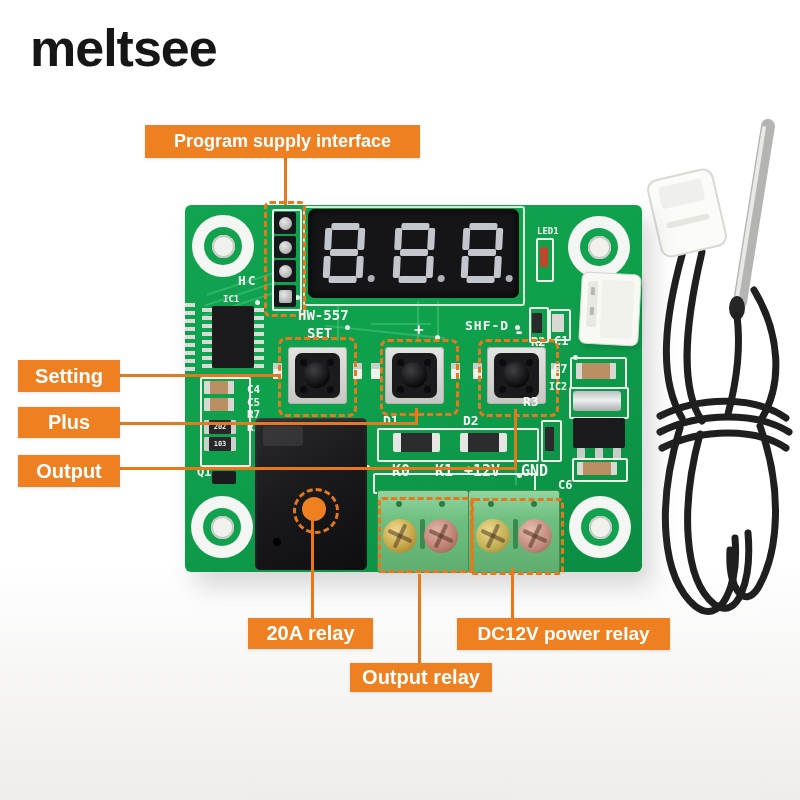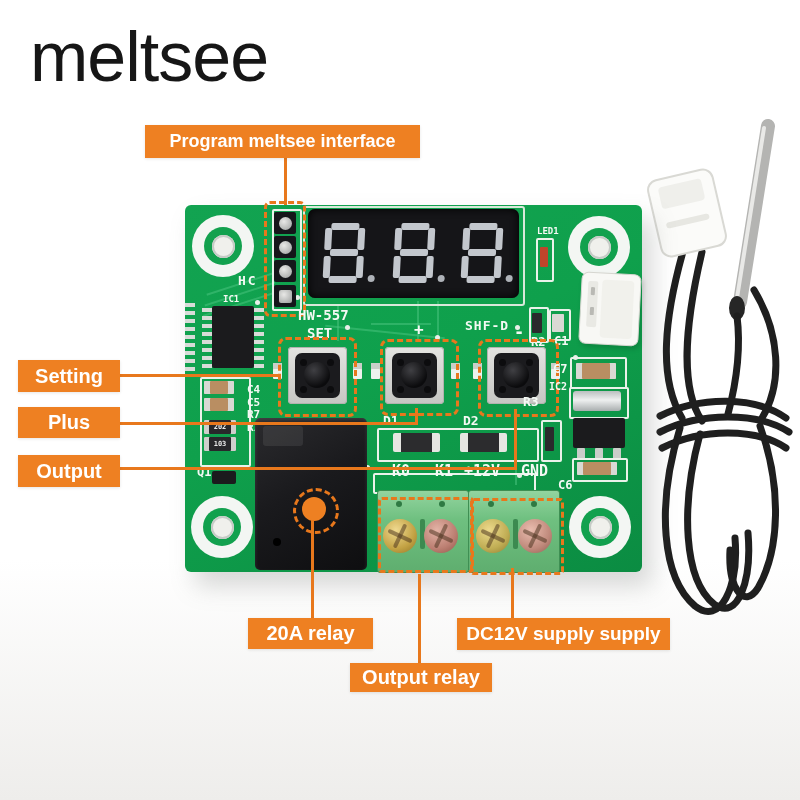--- a/index.html
+++ b/index.html
@@ -1,21 +1,21 @@
 <!DOCTYPE html>
 <html><head>
 <meta charset="utf-8">
 <style>
   html,body{margin:0;padding:0;background:#fff;}
   .stage{position:relative;width:800px;height:800px;overflow:hidden;
          background:linear-gradient(180deg,#ffffff 0%,#ffffff 70%,#eeedeb 100%);
          font-family:"Liberation Sans",sans-serif;}
   .abs{position:absolute;}
   
-  .logo{position:absolute;left:30px;top:22px;font-size:70px;font-weight:400;color:#161616;
+  .logo{position:absolute;left:30px;top:22px;font-size:52px;font-weight:700;color:#161616;
         letter-spacing:-1px;line-height:1;text-align:center;}
   
   .callout{position:absolute;background:#ee8022;color:#fff;font-weight:700;
            display:flex;align-items:center;justify-content:center;font-size:20px;
            box-shadow:0 1px 3px rgba(0,0,0,.10);}
   .aline{position:absolute;background:#e8781c;}
   
   .pcb{position:absolute;left:185px;top:205px;width:457px;height:367px;border-radius:6px;
        background:linear-gradient(155deg,#12a351 0%,#0fa04c 45%,#0b8c42 100%);
        box-shadow:10px 14px 24px rgba(110,115,110,.28);}
@@ -337,21 +337,21 @@
   <div class="aline" style="left:284px;top:157px;width:3px;height:48px"></div>
   <div class="aline" style="left:118px;top:374px;width:163px;height:3px"></div>
   <div class="aline" style="left:118px;top:422px;width:300px;height:3px"></div>
   <div class="aline" style="left:415px;top:408px;width:3px;height:16px"></div>
   <div class="aline" style="left:118px;top:467px;width:399px;height:3px"></div>
   <div class="aline" style="left:514px;top:409px;width:3px;height:60px"></div>
   <div class="aline" style="left:311px;top:520px;width:3px;height:98px"></div>
   <div class="aline" style="left:418px;top:574px;width:3px;height:90px"></div>
   <div class="aline" style="left:511px;top:568px;width:3px;height:50px"></div>
 
-  <div class="callout" style="left:145px;top:125px;width:275px;height:33px;font-size:18px">Program meltsee interface</div>
+  <div class="callout" style="left:145px;top:125px;width:275px;height:33px;font-size:18px">Program supply interface</div>
   <div class="callout" style="left:18px;top:407px;width:102px;height:31px">Plus</div>
   <div class="callout" style="left:18px;top:360px;width:102px;height:32px">Setting</div>
   <div class="callout" style="left:18px;top:455px;width:102px;height:32px">Output</div>
   <div class="callout" style="left:248px;top:618px;width:125px;height:31px">20A relay</div>
   <div class="callout" style="left:350px;top:663px;width:142px;height:29px">Output relay</div>
-  <div class="callout" style="left:457px;top:618px;width:213px;height:32px;font-size:19px">DC12V supply supply</div>
+  <div class="callout" style="left:457px;top:618px;width:213px;height:32px;font-size:19px">DC12V power relay</div>
 
 </div>
 
 </body></html>

